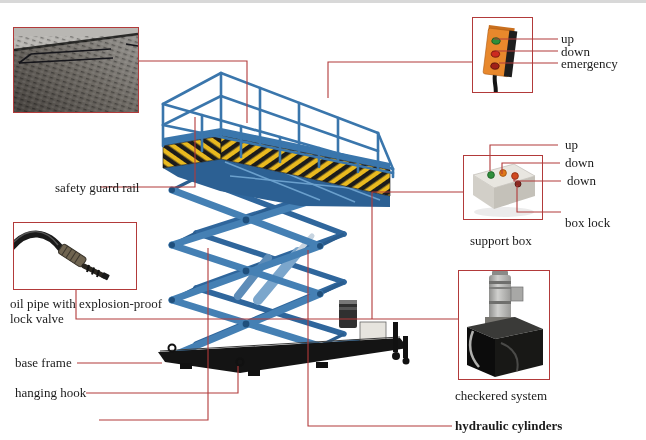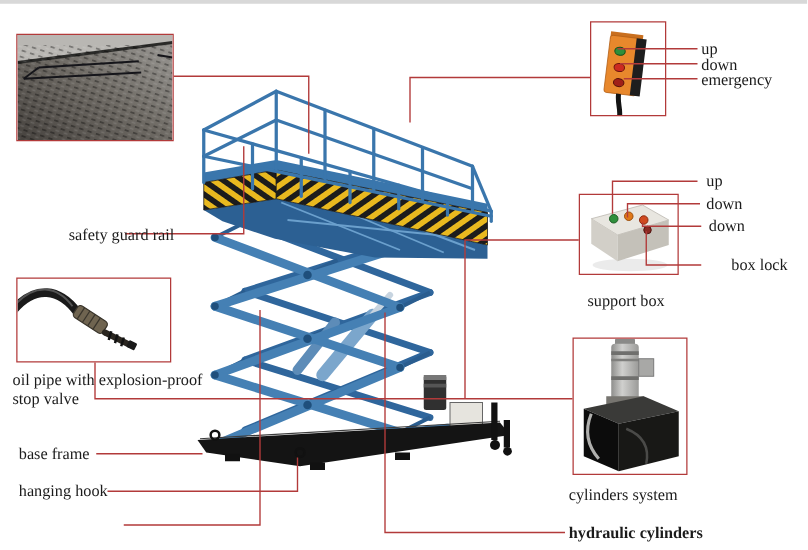--- a/index.html
+++ b/index.html
@@ -264,30 +264,30 @@
       <path d="M452,426 L308,426 L308,250"></path>
       <path d="M99,420 L208,420 L208,248"></path>
       <path d="M86,393 L238,393 L238,366"></path>
       <path d="M77,363 L162,363"></path>
     </g>
   </svg>
 
   <div class="lbl" style="left:15px;top:180px;margin-left:40px;">safety guard rail</div>
   <div class="lbl" style="left:10px;top:296px;">
     <span>oil pipe with explosion-proof</span>
-    <span>stop valve</span>
+    <span>lock valve</span>
   </div>
   <div class="lbl" style="left:15px;top:355px;">base frame</div>
   <div class="lbl" style="left:15px;top:385px;">hanging hook</div>
 
   <div class="lbl" style="left:561px;top:31px;">up</div>
   <div class="lbl" style="left:561px;top:44px;">down</div>
   <div class="lbl" style="left:561px;top:56px;">emergency</div>
 
   <div class="lbl" style="left:565px;top:137px;">up</div>
   <div class="lbl" style="left:565px;top:155px;">down</div>
   <div class="lbl" style="left:567px;top:173px;">down</div>
-  <div class="lbl" style="left:565px;top:204px;margin-left:20px;">box lock</div>
+  <div class="lbl" style="left:565px;top:215px;">box lock</div>
   <div class="lbl" style="left:470px;top:233px;">support box</div>
 
-  <div class="lbl" style="left:455px;top:388px;">cylinders system</div>
+  <div class="lbl" style="left:455px;top:388px;">checkered system</div>
   <div class="lbl" style="left:455px;top:418px;font-weight:bold;">hydraulic cylinders</div>
 </div>
 
 </body></html>

